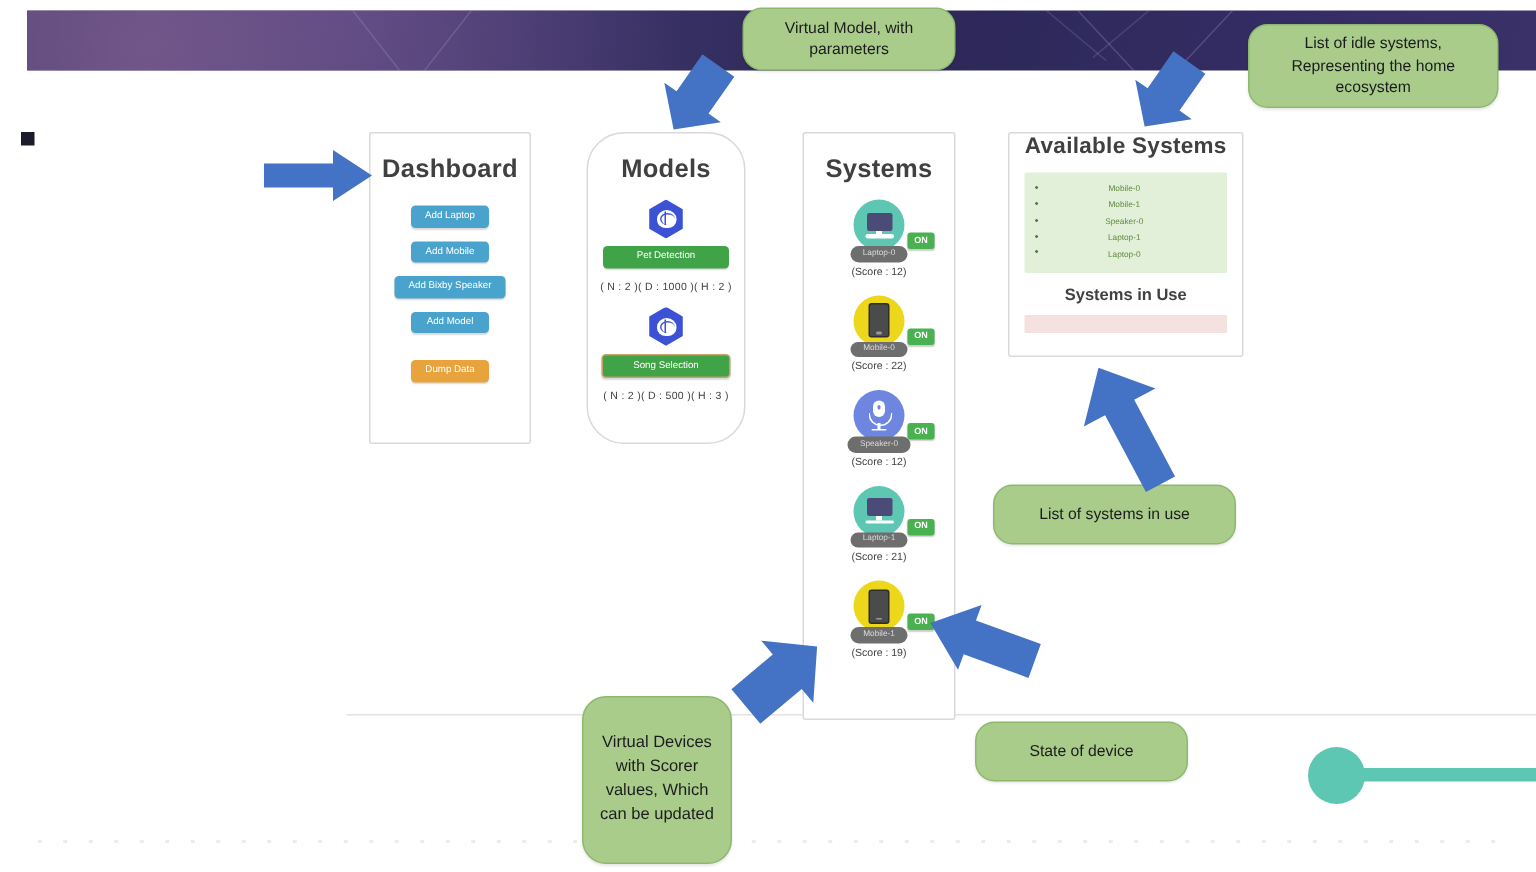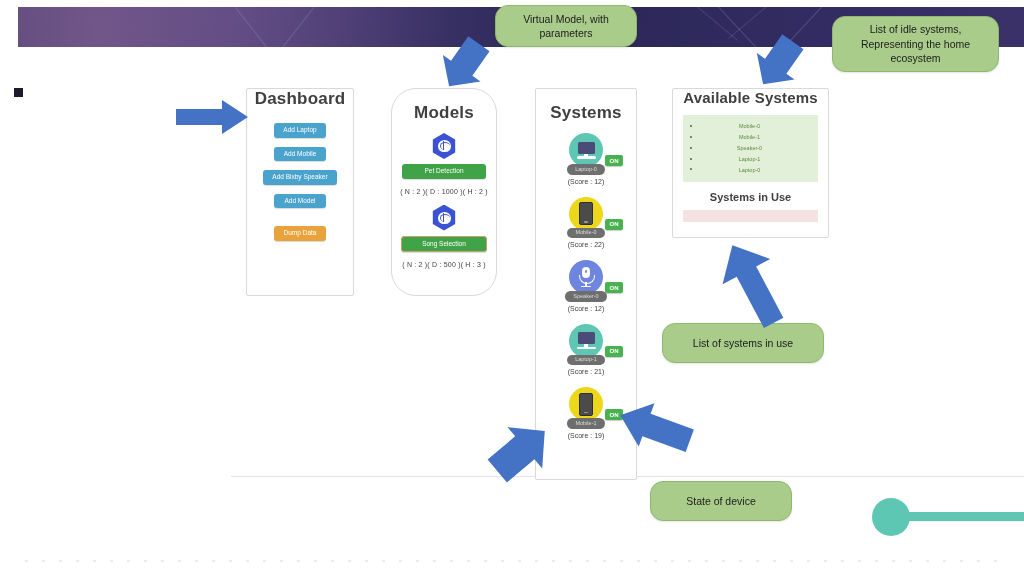--- a/index.html
+++ b/index.html
@@ -40,21 +40,21 @@
   .tealbar{position:absolute;left:905px;top:512px;width:119px;height:9px;background:#5ec7b3;}
 
   
   .panel{position:absolute;background:#fff;border:1px solid #d9d9d9;border-radius:2px;}
   .panel-title{
     text-align:center;color:#404040;font-weight:bold;letter-spacing:.2px;
   }
 
   
   #panel-dashboard{left:246px;top:88px;width:106px;height:206px;}
-  #panel-dashboard .panel-title{font-size:17px;}
+  #panel-dashboard .panel-title{font-size:17px;margin-top:14px;}
   .btn-list{margin-top:14px;display:flex;flex-direction:column;align-items:center;gap:9px;}
   .dbtn{
     color:#fff;font-size:6.5px;border-radius:3px;text-align:center;
     padding:4px 0;background:#4aa3cc;box-shadow:0 1px 1px rgba(0,0,0,.15);
     line-height:1;white-space:nowrap;
   }
   .dbtn.w1{width:52px;}
   .dbtn.w2{width:74px;}
   .dbtn.orange{background:#e8a33d;width:52px;margin-top:9px;}
 
@@ -303,20 +303,23 @@
   </div>
   <div class="callout" id="co-idle">
     <span>List of idle systems, Representing the home ecosystem</span>
   </div>
   <div class="callout" id="co-inuse">
     <span>List of systems in use</span>
   </div>
   <div class="callout" id="co-state">
     <span>State of device</span>
   </div>
+  <div class="callout" id="co-virtualdev">
+    <span>Virtual Devices with Scorer values, Which can be updated</span>
+  </div>
 
   <div class="arrow" style="left:176px;top:100px;">
     <svg width="72" height="34" viewBox="0 0 72 34">
       <polygon points="0,9 46,9 46,0 72,17 46,34 46,25 0,25" fill="#4472c4"></polygon>
     </svg>
   </div>
 
   <div class="arrow" style="left:438px;top:42px;">
     <svg width="52" height="46" viewBox="0 0 52 46">
       <g transform="rotate(125 26 23)">

